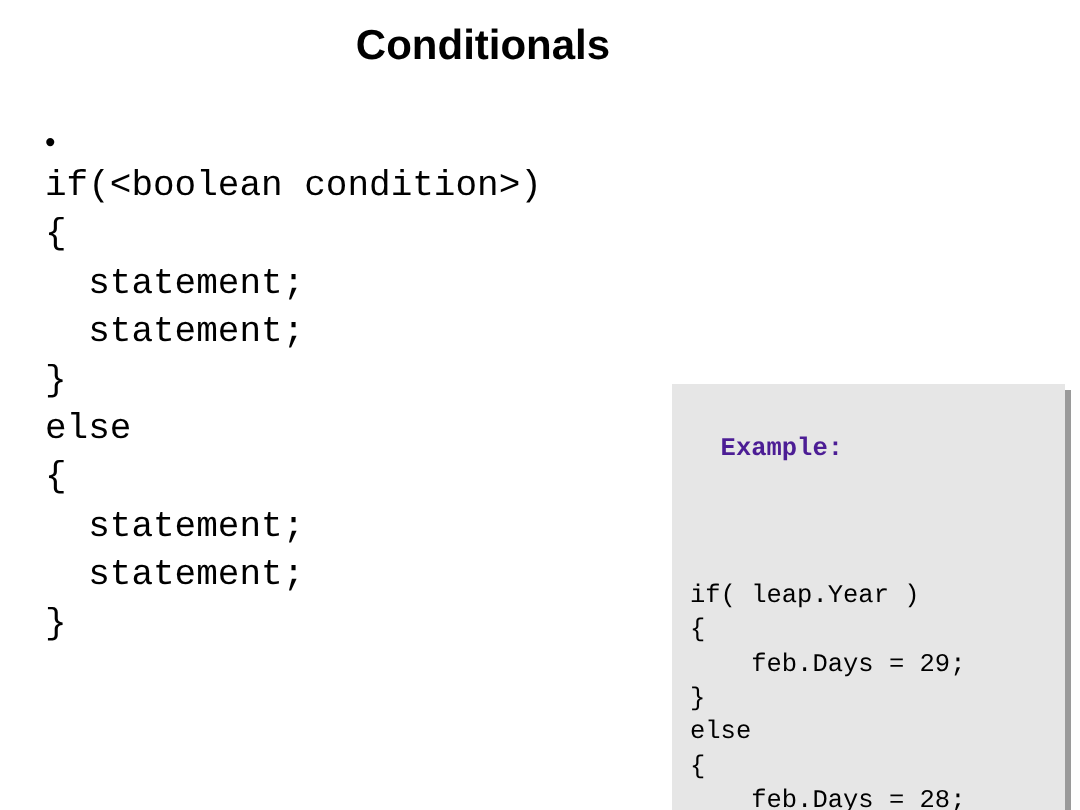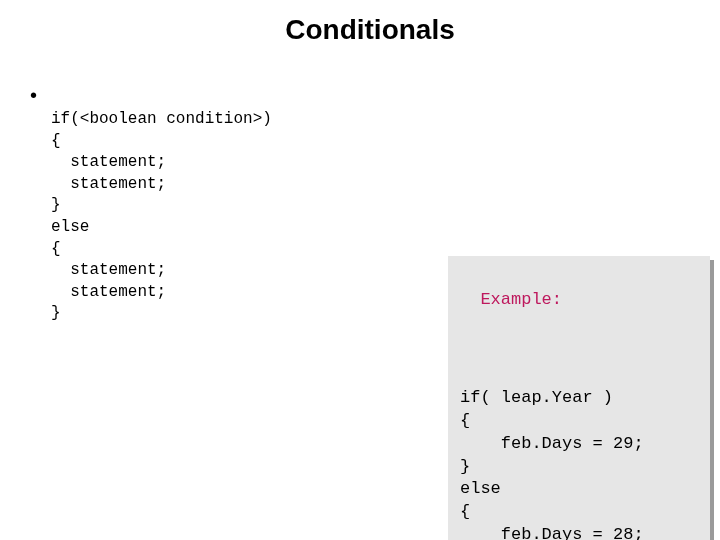--- a/index.html
+++ b/index.html
@@ -14,61 +14,59 @@
     overflow: hidden;
   }
   .title {
     position: absolute;
     top: 14px;
     left: 0;
     width: 644px;
     text-align: center;
     font-weight: bold;
     font-size: 28px;
-    margin-left: 48px;
   }
   .body-area {
     position: absolute;
     top: 82px;
     left: 30px;
     width: 660px;
     font-size: 20px;
     line-height: 1.35;
   }
   .bullet-row {
     display: flex;
     align-items: flex-start;
   }
   .bullet-dot {
     width: 18px;
     flex: 0 0 18px;
   }
   .code-block {
     font-family: "Courier New", Courier, monospace;
-    font-size: 16px;
+    font-size: 24px;
     white-space: pre;
     line-height: 1.35;
-    margin-left: 21px;
   }
   .example-box {
     position: absolute;
     top: 256px;
     left: 448px;
     width: 240px;
     background: #e6e6e6;
     box-shadow: 4px 4px 0 #9a9a9a;
     padding: 10px 10px 10px 12px;
     font-family: "Courier New", Courier, monospace;
     font-size: 17px;
     line-height: 1.35;
     white-space: pre;
   }
   .example-label {
-    color: #be185d;
-    font-weight: normal;
+    color: #4c1d95;
+    font-weight: bold;
   }
 </style>
 </head>
 <body>
 
 <div class="title">Conditionals</div>
 
 <div class="body-area">
   <div class="bullet-row">
     <div class="bullet-dot">•</div>

